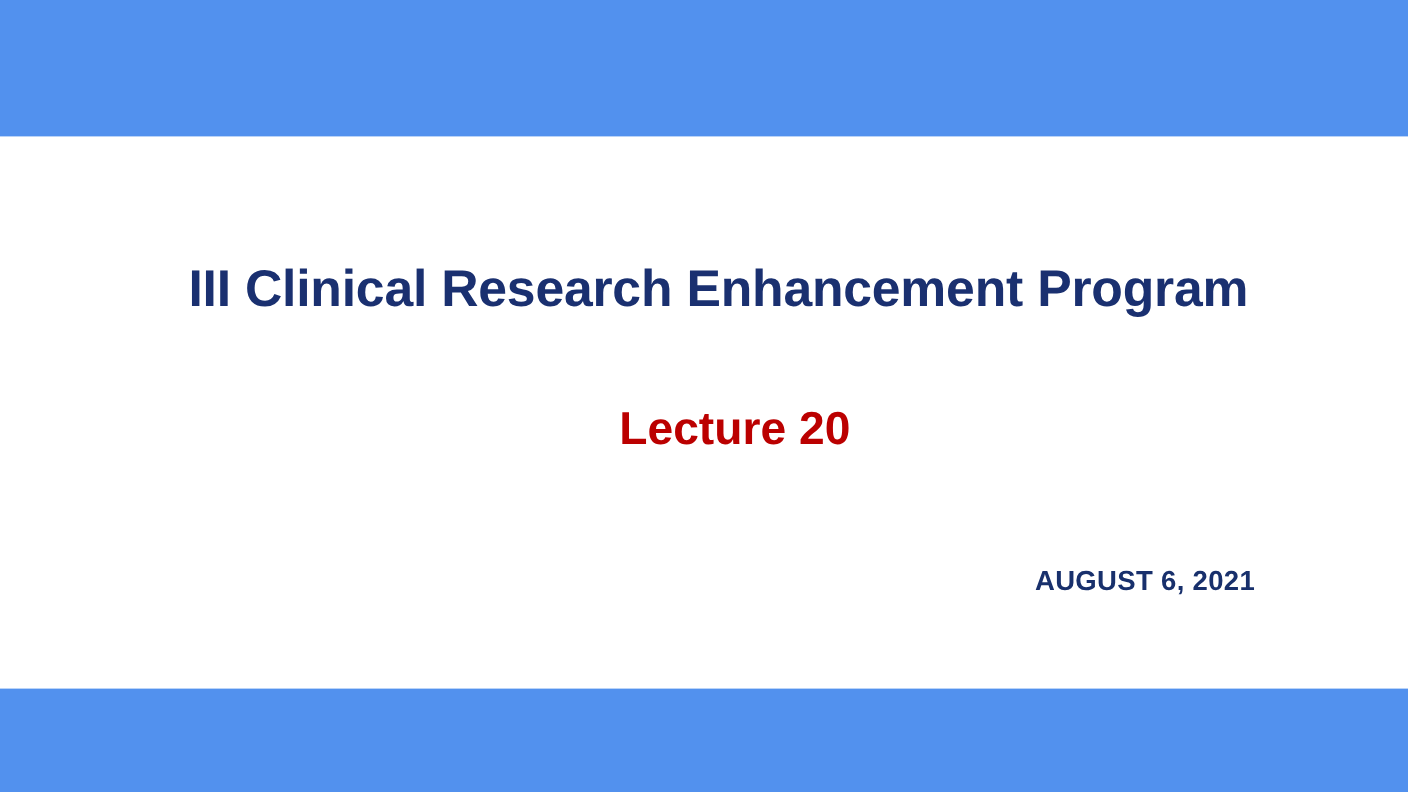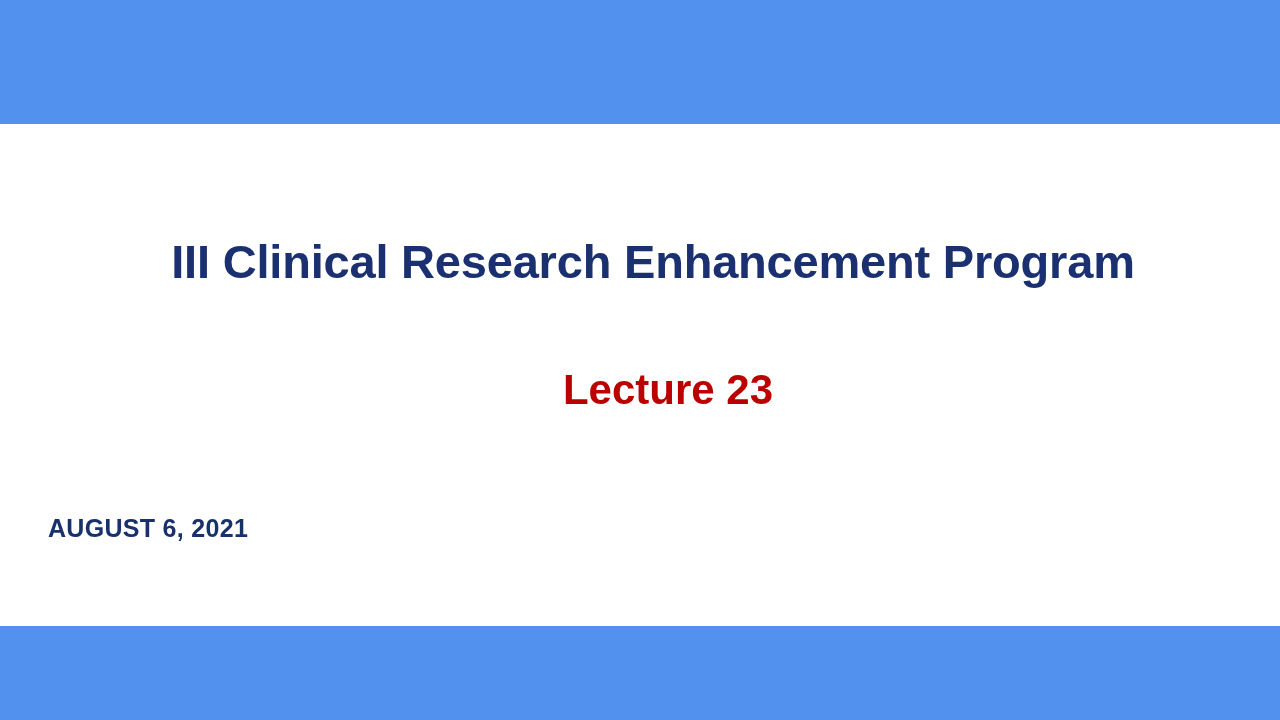--- a/index.html
+++ b/index.html
@@ -80,21 +80,21 @@
     white-space: nowrap;
     padding-left: 56px;
     box-sizing: border-box;
   }
 
   .slide-date {
     position: absolute;
     left: 0;
     top: 388px;
     width: 1141px;
-    text-align: left;
+    text-align: right;
     color: #18306c;
     font-family: "Liberation Sans", sans-serif;
     font-weight: bold;
     font-size: 25px;
     line-height: 32px;
     letter-spacing: 0.3px;
     white-space: nowrap;
     padding-left: 48px;
     box-sizing: border-box;
   }
@@ -103,21 +103,21 @@
 <body>
 
 <div class="slide">
 
   <div class="band band-top"></div>
 
   <div class="content">
 
     <div class="slide-title">III Clinical Research Enhancement Program</div>
 
-    <div class="slide-subtitle">Lecture 23</div>
+    <div class="slide-subtitle">Lecture 20</div>
 
     <div class="slide-date">AUGUST 6, 2021</div>
 
   </div>
 
   <div class="band band-bottom"></div>
 
 </div>
 
 </body></html>

